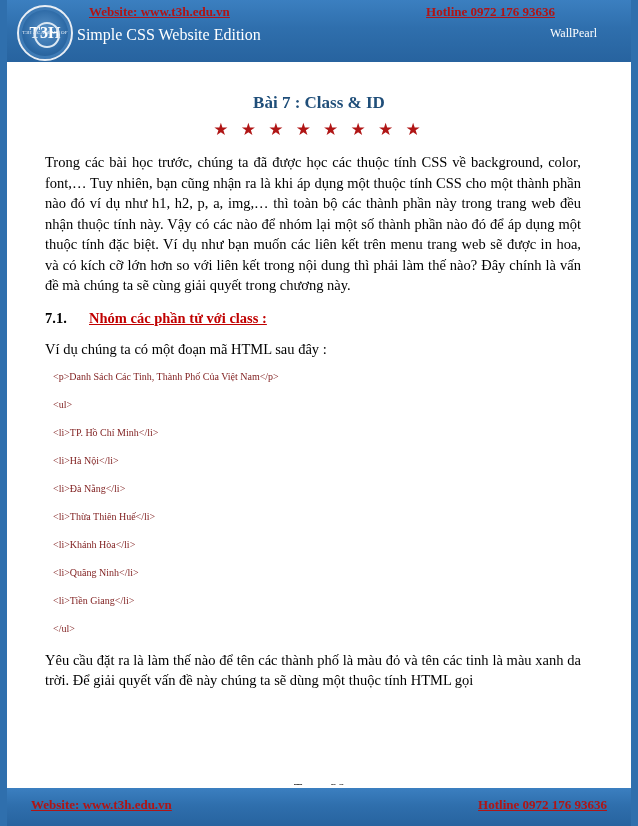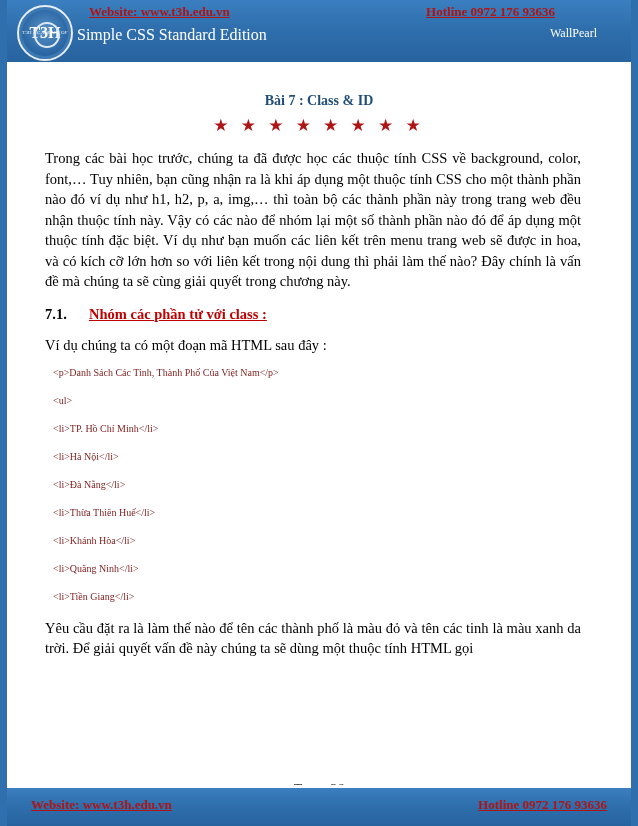--- a/index.html
+++ b/index.html
@@ -137,21 +137,21 @@
   .content {
     position: relative;
     padding: 22px 38px 0 38px;
     height: 680px;
     box-sizing: border-box;
   }
 
   .doc-title {
     text-align: center;
     color: #1f4e79;
-    font-size: 14px;
+    font-size: 17px;
     font-weight: bold;
     font-family: "Liberation Serif", serif;
     margin: 6px 0 6px 0;
   }
   .stars {
     text-align: center;
     color: #b01515;
     font-size: 17px;
     letter-spacing: 4px;
     margin-bottom: 12px;
@@ -247,21 +247,21 @@
     <div class="header-inner">
       <div class="seal">
         <span class="seal-text">T3H ACADEMY OF INFORMATION TECHNOLOGY</span>
         <span class="seal-letters">T3H</span>
       </div>
       <div class="hdr-top">
         <span class="hdr-left-red">Website: www.t3h.edu.vn</span>
         <span class="hdr-right-red">Hotline 0972 176 93636</span>
       </div>
       <div class="hdr-bottom">
-        <span class="hdr-title">Simple CSS Standard Edition</span>
+        <span class="hdr-title">Simple CSS Website Edition</span>
         <span class="hdr-brand">WallPearl</span>
       </div>
     </div>
   </div>
 
   <div class="content">
 
     <div class="doc-title">Bài 7 : Class &amp; ID</div>
     <div class="stars">★ ★ ★ ★ ★ ★ ★ ★</div>
 
@@ -275,20 +275,21 @@
 
     <div class="code-line">&lt;p&gt;Danh Sách Các Tinh, Thành Phố Của Việt Nam&lt;/p&gt;</div>
     <div class="code-line">&lt;ul&gt;</div>
     <div class="code-line">&lt;li&gt;TP. Hồ Chí Minh&lt;/li&gt;</div>
     <div class="code-line">&lt;li&gt;Hà Nội&lt;/li&gt;</div>
     <div class="code-line">&lt;li&gt;Đà Nẵng&lt;/li&gt;</div>
     <div class="code-line">&lt;li&gt;Thừa Thiên Huế&lt;/li&gt;</div>
     <div class="code-line">&lt;li&gt;Khánh Hòa&lt;/li&gt;</div>
     <div class="code-line">&lt;li&gt;Quãng Ninh&lt;/li&gt;</div>
     <div class="code-line">&lt;li&gt;Tiền Giang&lt;/li&gt;</div>
+    <div class="code-line">&lt;/ul&gt;</div>
 
     <p class="body-text">Yêu cầu đặt ra là làm thế nào để tên các thành phố là màu đỏ và tên các tinh là màu xanh da trời. Để giải quyết vấn đề này chúng ta sẽ dùng một thuộc tính HTML gọi</p>
   </div>
 
   <div class="footer">
     <div class="page-num">Trang 36</div>
     <div class="footer-bar">
       <span class="footer-left">Website: www.t3h.edu.vn</span>
       <span class="footer-right">Hotline 0972 176 93636</span>
     </div>

